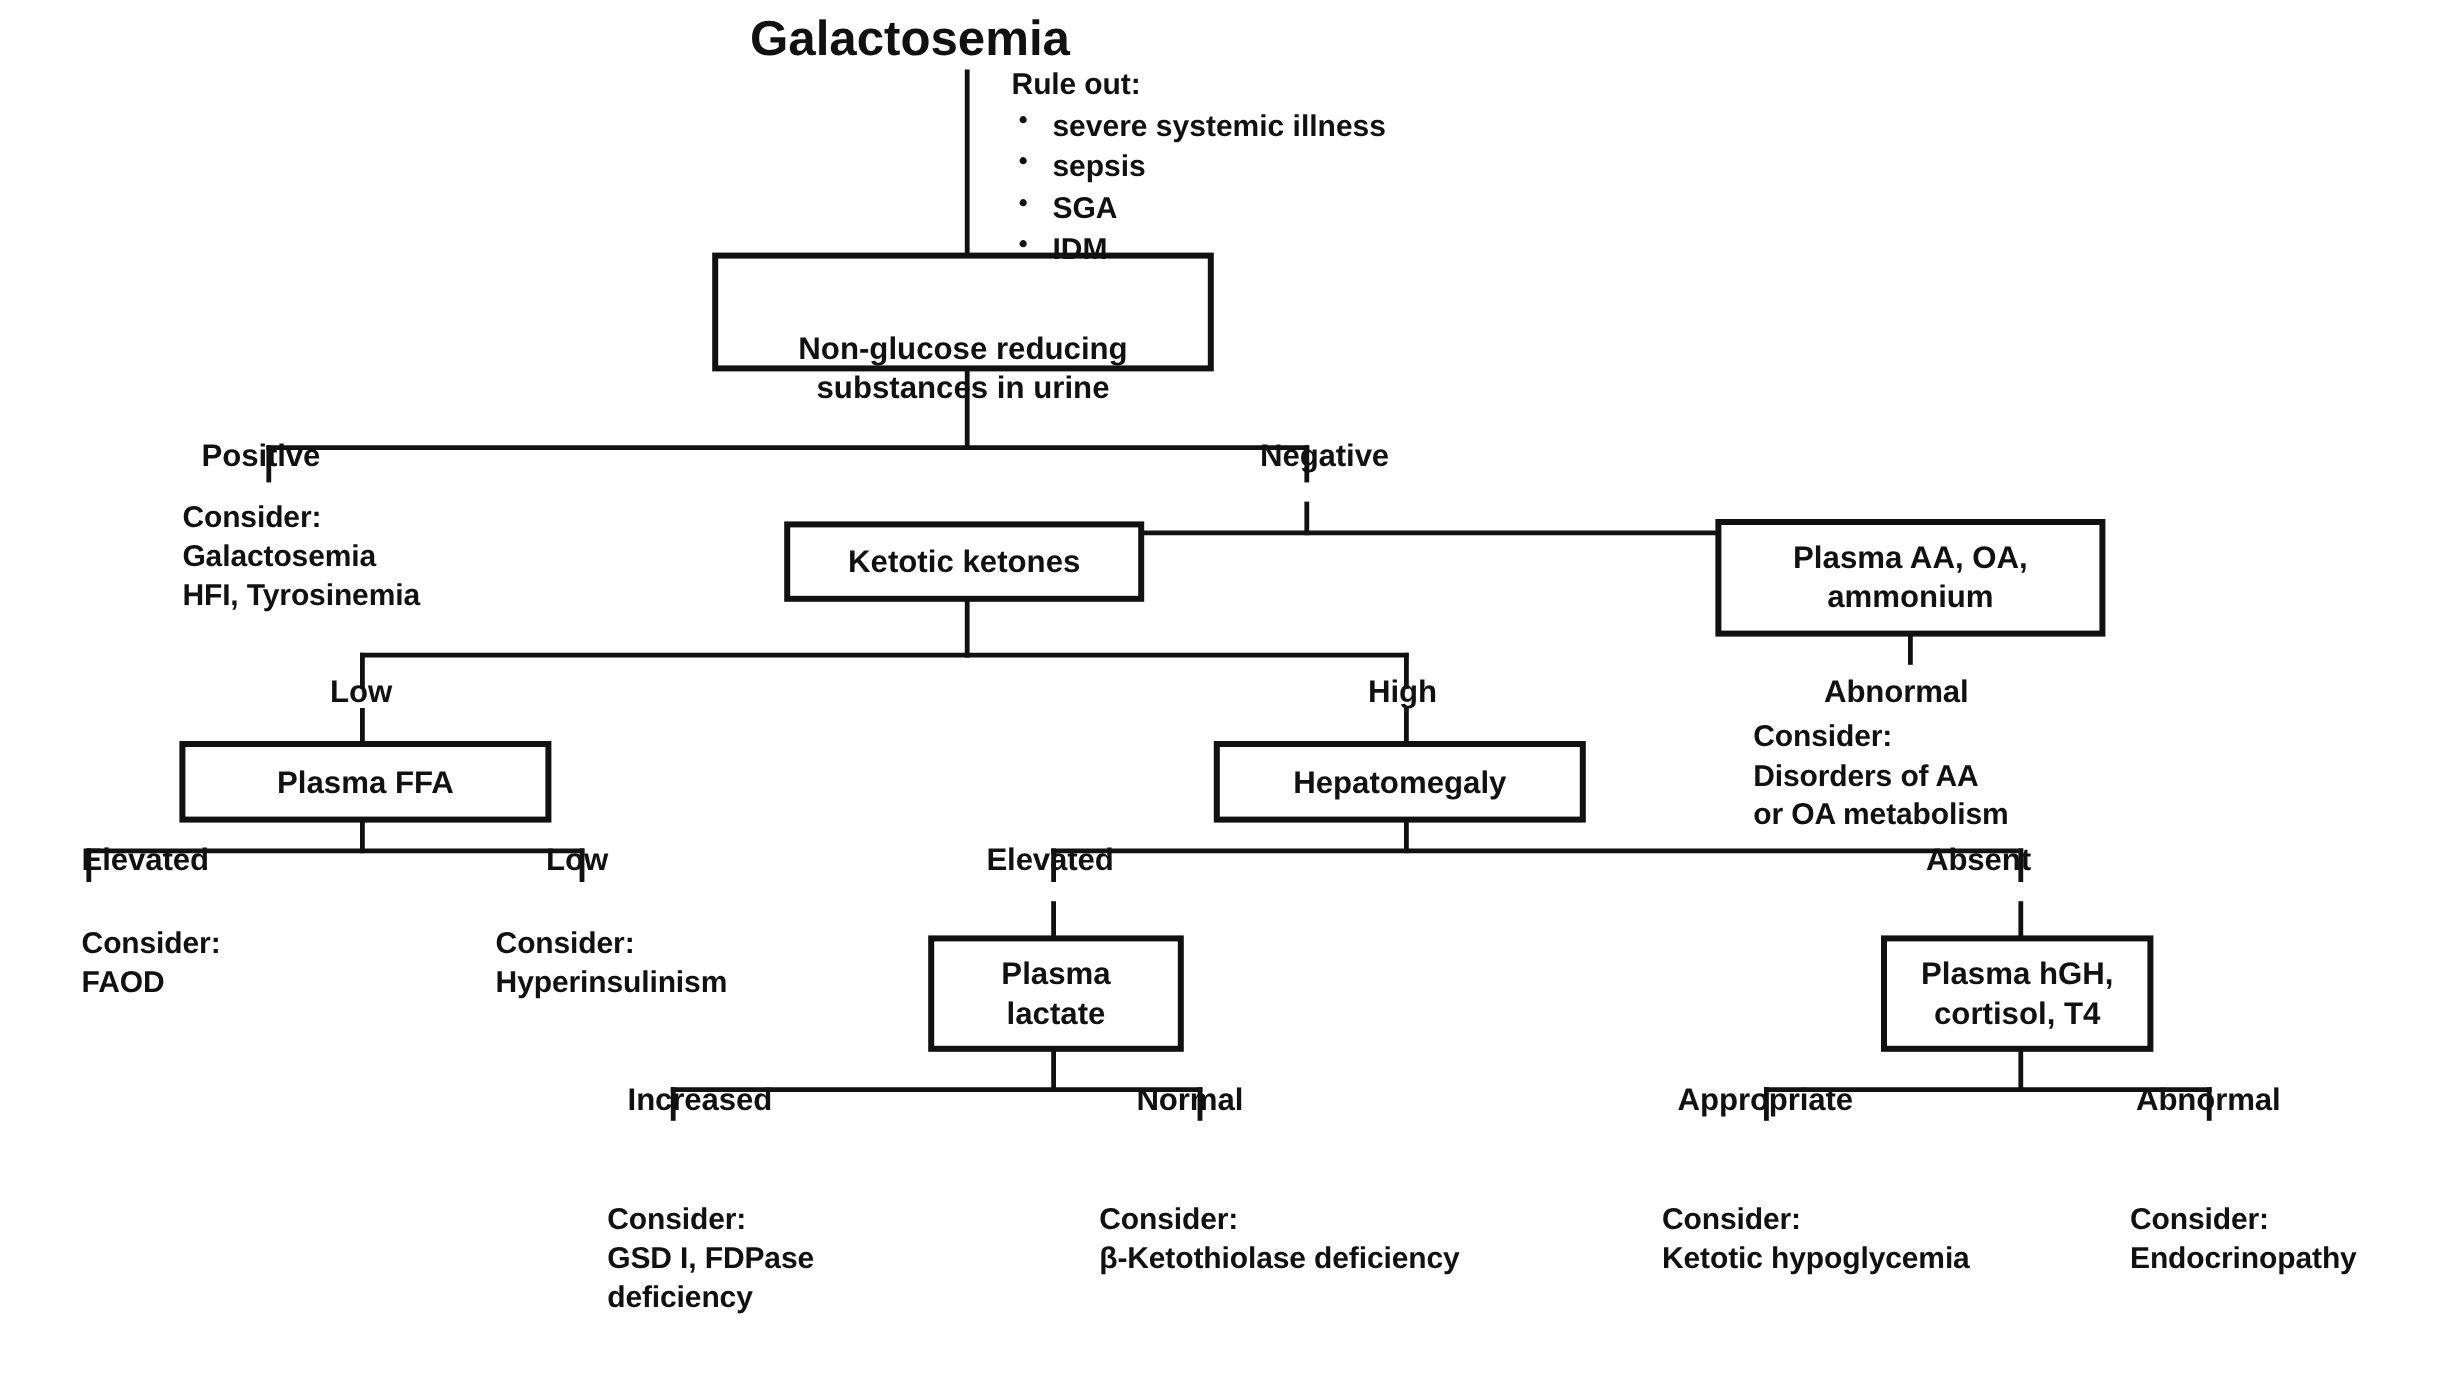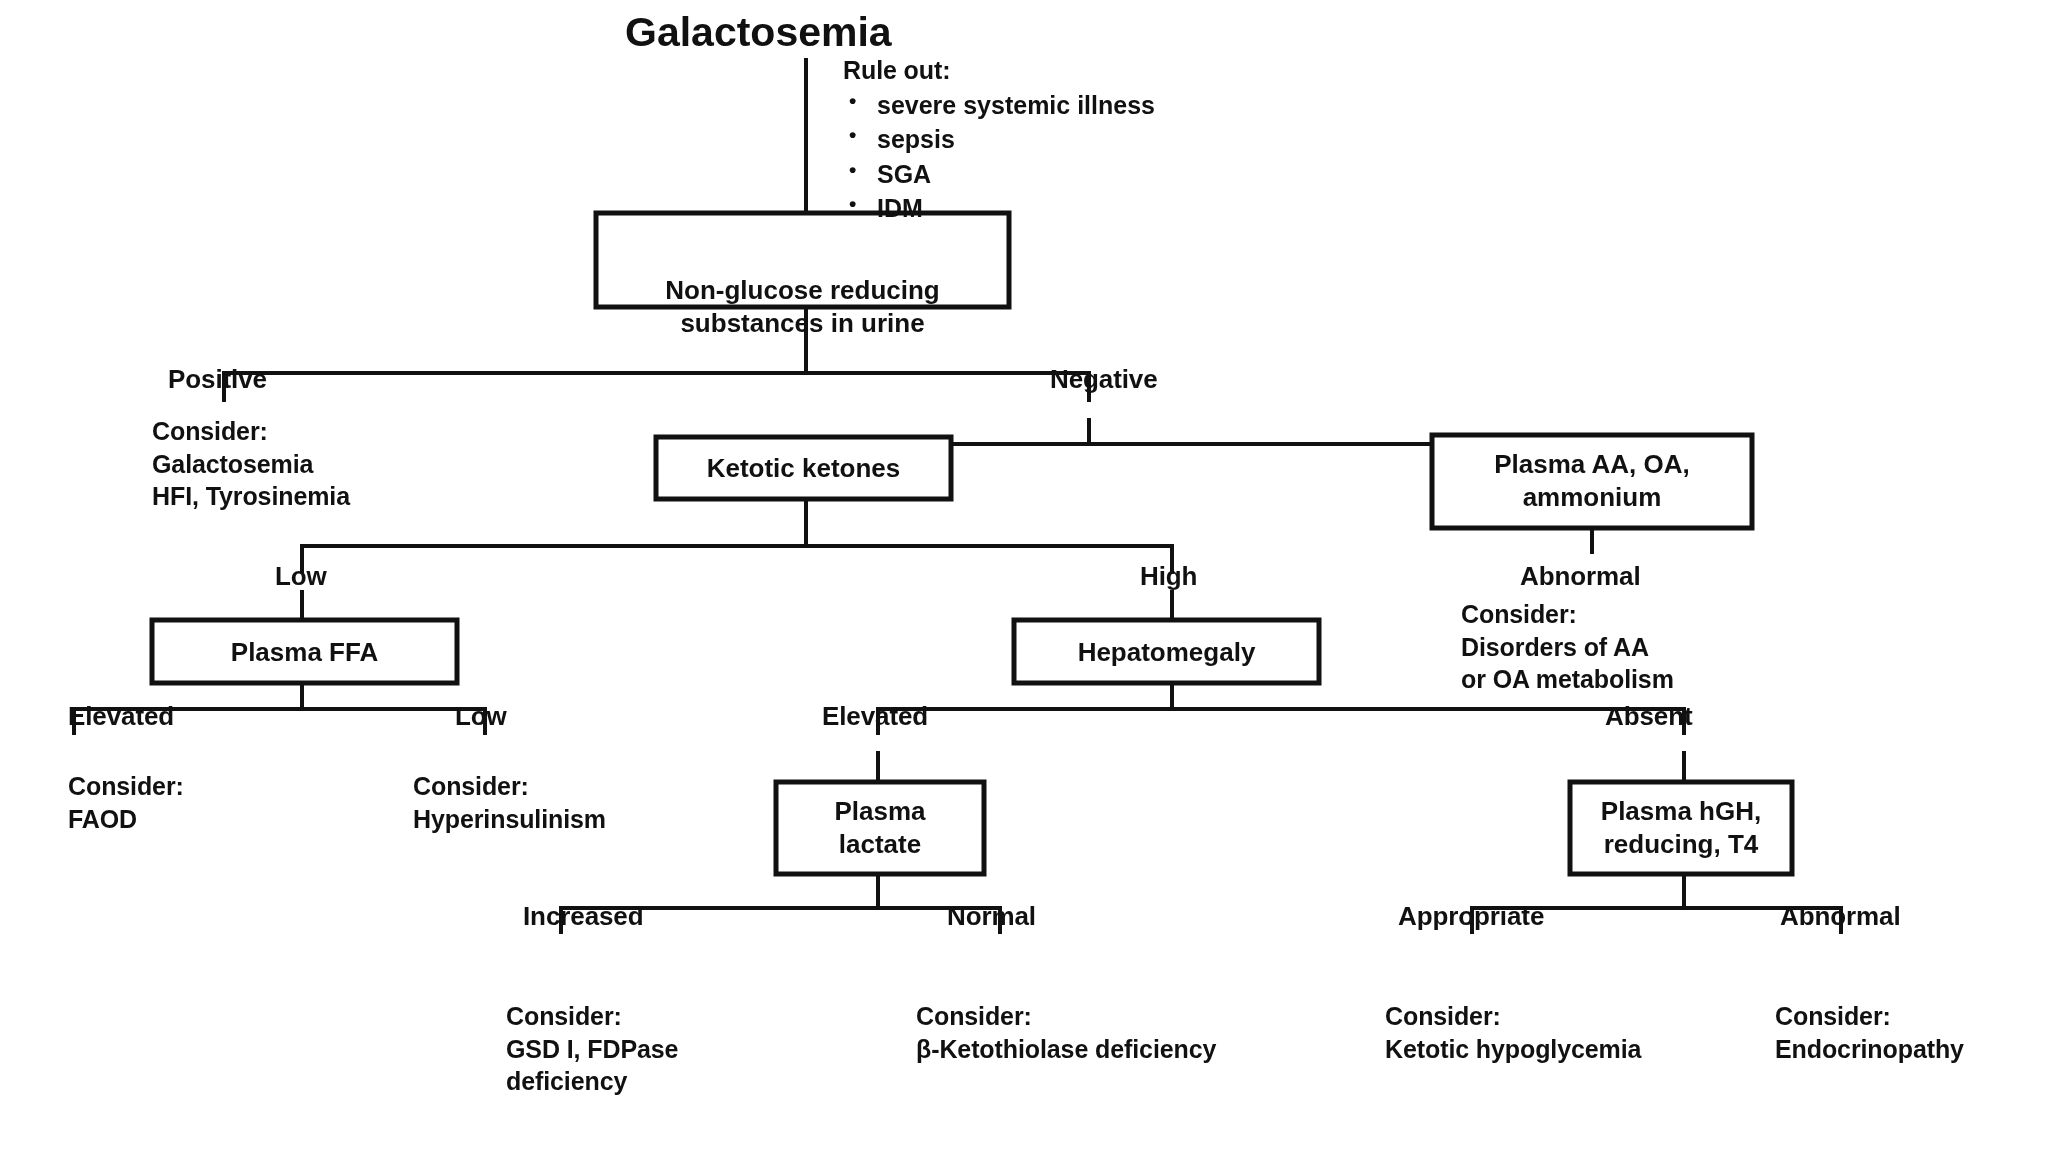--- a/index.html
+++ b/index.html
@@ -175,21 +175,21 @@
 ammonium</div>
 
   <div class="boxtext" style="left:152px; top:636px; width:305px;">Plasma FFA</div>
 
   <div class="boxtext" style="left:1014px; top:636px; width:305px;">Hepatomegaly</div>
 
   <div class="boxtext" style="left:776px; top:795px; width:208px;">Plasma
 lactate</div>
 
   <div class="boxtext" style="left:1570px; top:795px; width:222px;">Plasma hGH,
-reducing, T4</div>
+cortisol, T4</div>
 
   <div class="lbl branch" style="left:168px; top:363px;">Positive</div>
 
   <div class="lbl branch" style="left:1016px; top:363px;margin-left:34px;">Negative</div>
 
   <div class="lbl branch" style="left:275px; top:560px;">Low</div>
 
   <div class="lbl branch" style="left:1140px; top:560px;">High</div>
 
   <div class="lbl branch" style="left:1520px; top:560px;">Abnormal</div>

